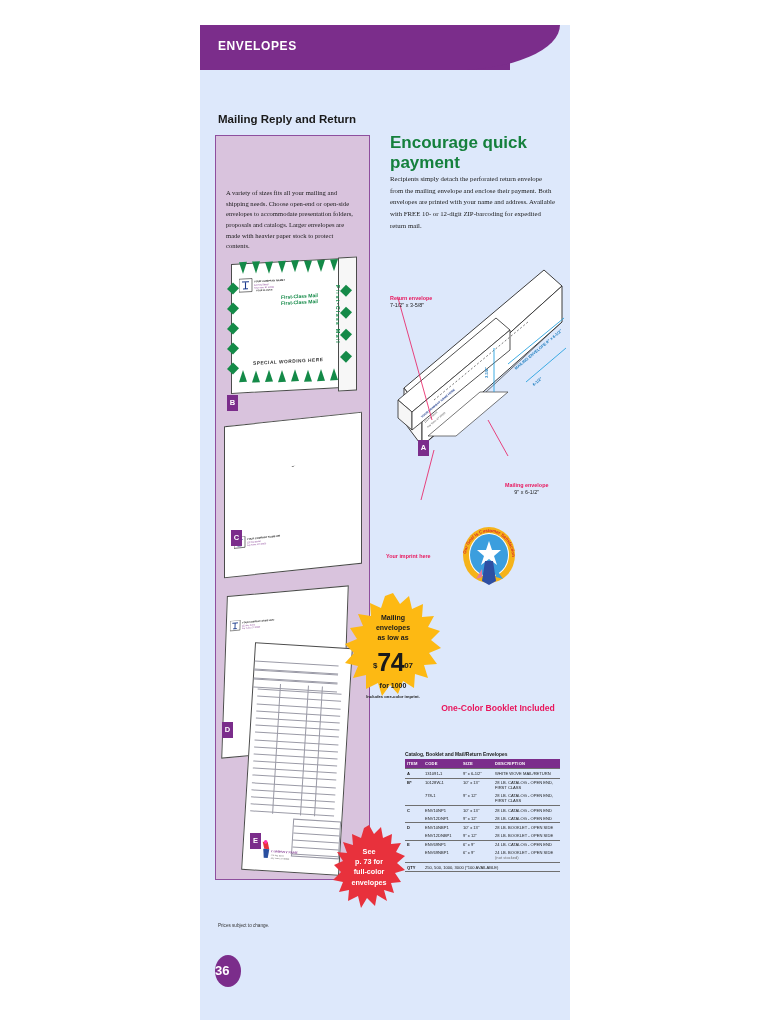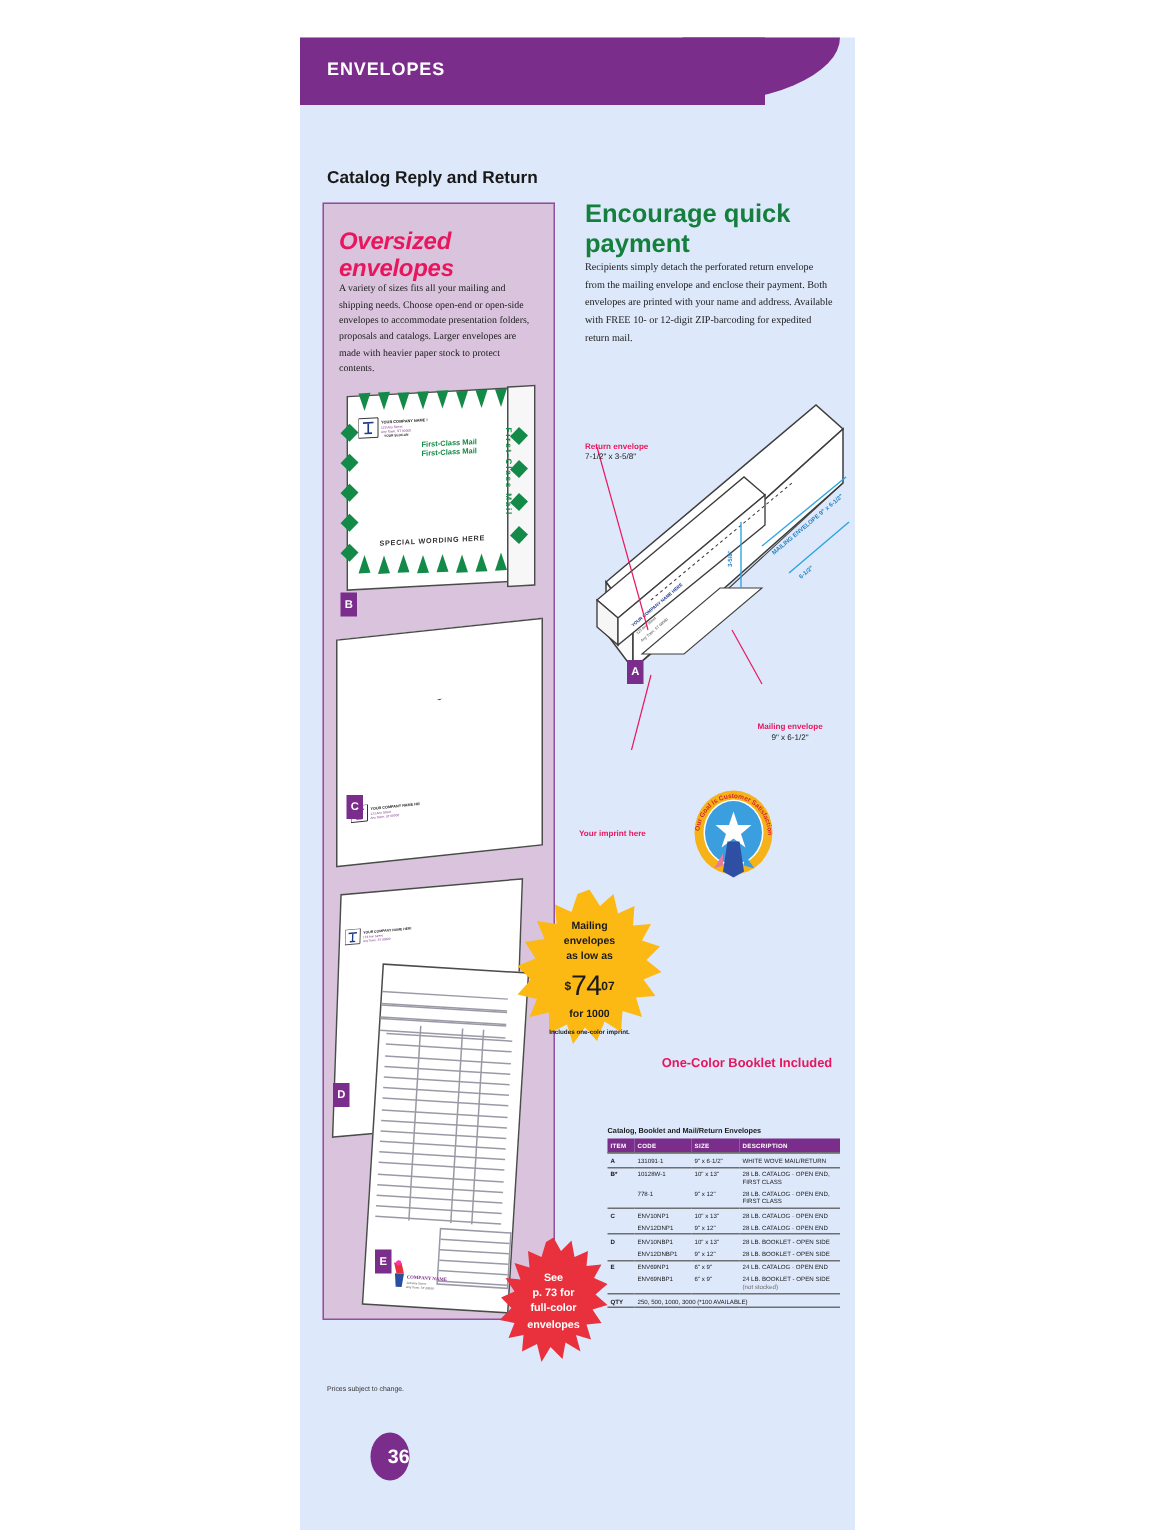--- a/index.html
+++ b/index.html
@@ -82,21 +82,21 @@
 
   .callout{position:absolute;font-size:5.4px;font-weight:bold;color:#e8175d;line-height:1.35;}
 
   
   .seal{position:absolute;left:258px;top:500px;width:62px;height:66px;}
 
   
   .burst{position:absolute;left:145px;top:568px;width:96px;height:118px;}
   .burst-txt{position:absolute;left:0;top:20px;width:96px;text-align:center;color:#1a1a1a;
              font-size:7px;font-weight:bold;line-height:1.45;}
-  .burst-price{font-size:19px;font-weight:normal;letter-spacing:-.5px;}
+  .burst-price{font-size:25px;font-weight:bold;letter-spacing:-.5px;}
   .burst-sup{font-size:8px;vertical-align:super;font-weight:bold;}
   .burst-fine{font-size:4.2px;font-weight:bold;display:block;margin-top:3px;}
 
   
   .rburst{position:absolute;left:133px;top:800px;width:72px;height:92px;}
   .rburst-txt{position:absolute;left:0;top:22px;width:72px;text-align:center;color:#ffffff;
               font-size:7.2px;font-weight:bold;line-height:1.42;}
 
   .ocii{position:absolute;left:228px;top:678px;width:140px;text-align:center;font-size:8.6px;
         font-weight:bold;color:#e8175d;}
@@ -110,37 +110,36 @@
   table.prod td{padding:1.6px 2px;vertical-align:top;}
   table.prod tr.grp td{border-top:.6px solid #6f6f6f;}
   table.prod td.c1{width:14px;font-weight:bold;}
   table.prod td.c2{width:34px;}
   table.prod td.c3{width:28px;}
   .qtyrow td{border-top:.6px solid #6f6f6f;border-bottom:.6px solid #6f6f6f;padding-top:2.2px;padding-bottom:2.2px;}
   .notstk{color:#6f6f6f;}
 
   .pricenote{position:absolute;left:18px;top:898px;font-size:4.6px;color:#333;}
   .pagenum{position:absolute;left:15px;top:930px;width:26px;height:32px;border-radius:50%;
-           background:#7b2d8b;color:#fff;font-size:13px;font-weight:bold;text-align:right;
-           line-height:32px;margin-left:32px;}
+           background:#7b2d8b;color:#fff;font-size:13px;font-weight:bold;text-align:left;
+           line-height:32px;}
 </style>
 </head>
 <body>
 
 <div class="page">
   <div class="sheet">
 
     <div class="hdr"></div>
     <div class="hdr-curve"></div>
     <div class="hdr-title">ENVELOPES</div>
 
-    <div class="subhead">Catalog Reply and Return</div>
+    <div class="subhead">Mailing Reply and Return</div>
 
     <div class="lilac"></div>
-    <div class="ltitle">Oversized envelopes</div>
     <div class="lbody">A variety of sizes fits all your mailing and shipping needs. Choose open-end or open-side envelopes to accommodate presentation folders, proposals and catalogs. Larger envelopes are made with heavier paper stock to protect contents.</div>
 
     <div class="rtitle">Encourage quick payment</div>
     <div class="rbody">Recipients simply detach the perforated return envelope from the mailing envelope and enclose their payment. Both envelopes are printed with your name and address. Available with FREE 10- or 12-digit ZIP-barcoding for expedited return mail.</div>
 
     <div class="envB">
       <div class="face"></div>
       <div class="spine"></div>
       <svg width="135" height="150" style="position:absolute;left:0;top:0">
         <g fill="#148a48" transform="skewY(-3)">

